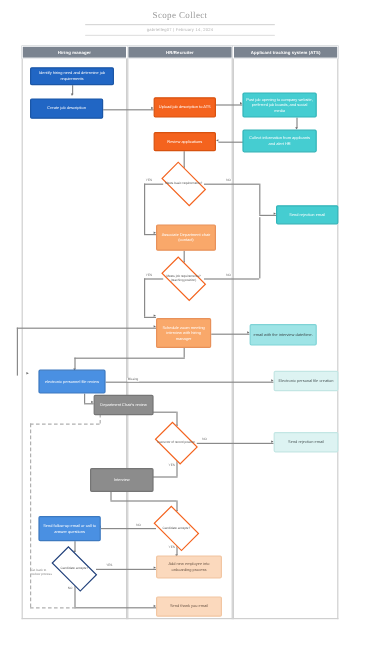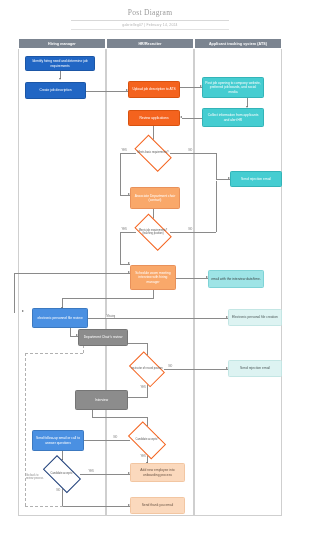--- a/index.html
+++ b/index.html
@@ -111,21 +111,21 @@
     position: absolute; font-size: 2.6px; color: #8a8a8a;
     line-height: 1.2; white-space: pre-line;
   }
 </style>
 </head>
 <body>
 
 <div id="canvas">
 
   <div id="title-block">
-    <div id="doc-title">Post Diagram</div>
+    <div id="doc-title">Scope Collect</div>
     <div id="title-rule"></div>
     <div id="doc-subtitle">gabrielleg07  |  February 14, 2024</div>
     <div id="subtitle-rule"></div>
   </div>
 
   <div id="lanes">
     <div class="lane-head lane-1">Hiring manager</div>
     <div class="lane-head lane-2">HR/Recruiter</div>
     <div class="lane-head lane-3">Applicant tracking system (ATS)</div>
     <div class="lane-body lane-1"></div>

